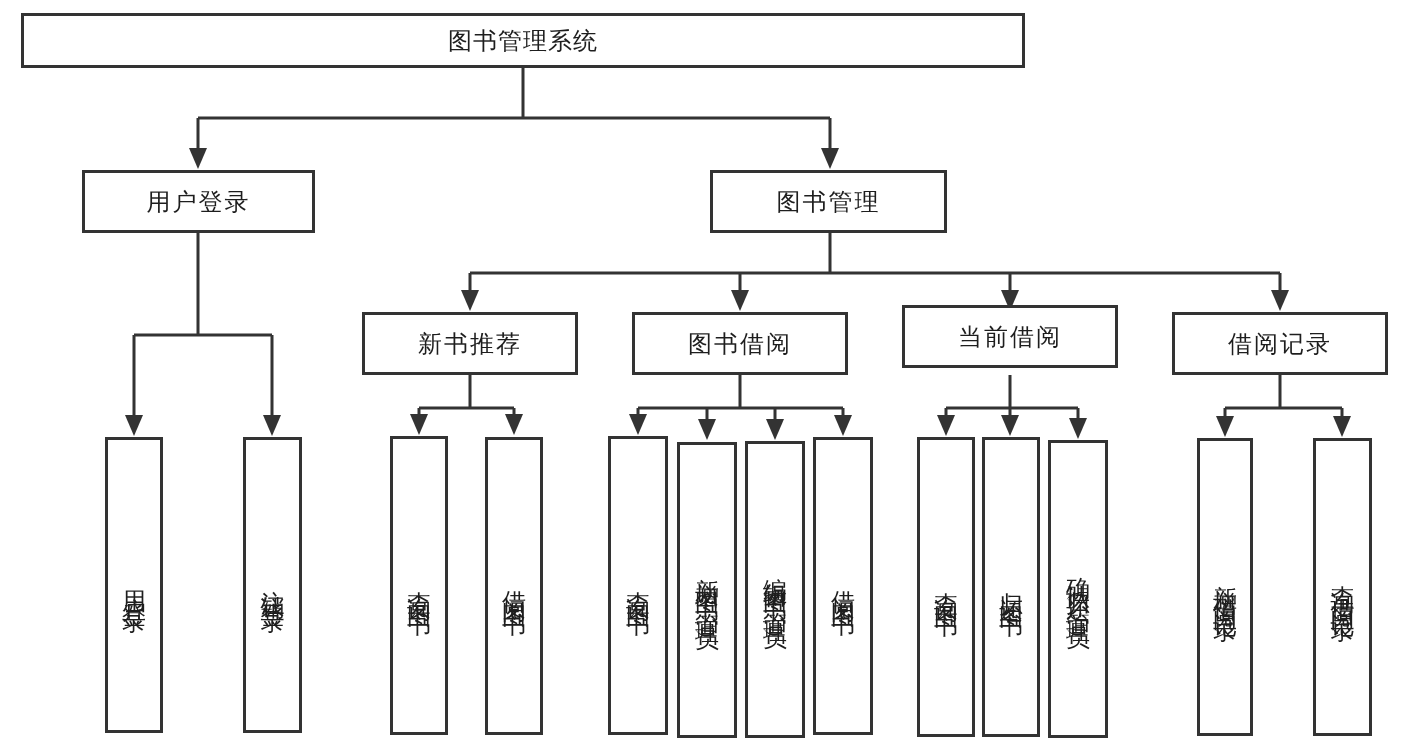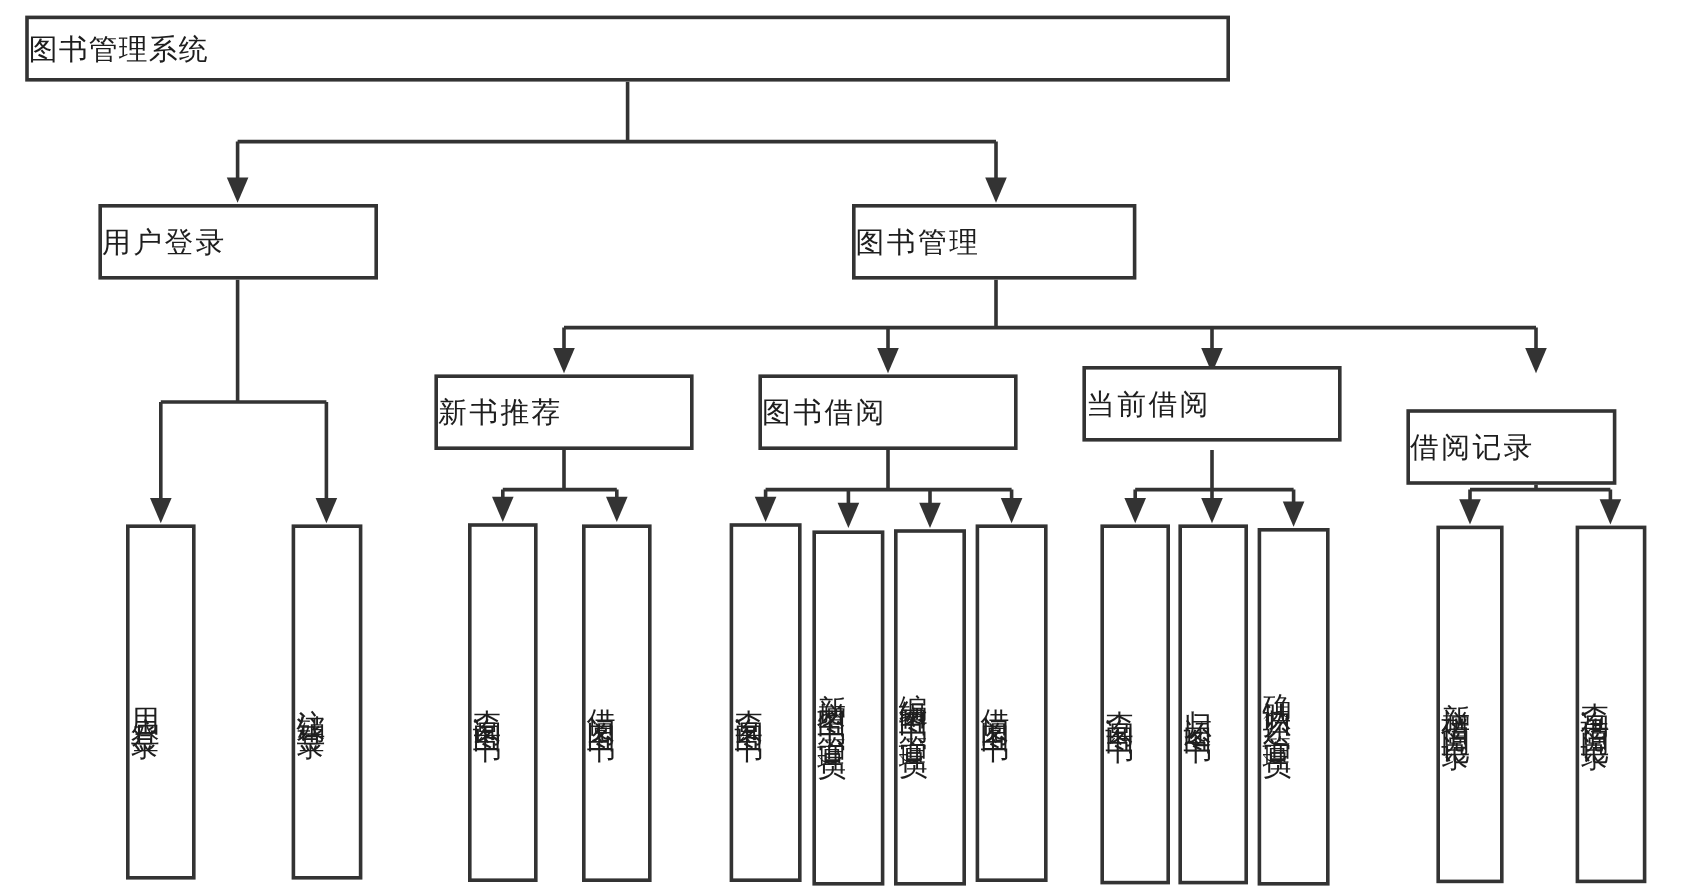--- a/index.html
+++ b/index.html
@@ -25,20 +25,21 @@
     fill: var(--line, #333333);
     stroke: none;
   }
   .box {
     position: absolute;
     box-sizing: border-box;
     border: 3px solid var(--line, #333333);
     background: #ffffff;
     display: flex;
     align-items: center;
+    justify-content: center;
     color: var(--text, #1e1e1e);
   }
   .hlabel {
     font-size: 24px;
     letter-spacing: 2px;
     white-space: nowrap;
   }
   .root .hlabel { letter-spacing: 1px; }
   .vbox .vlabel {
     writing-mode: vertical-rl;
@@ -120,21 +121,21 @@
 
   <div class="box" style="left:362px; top:312px; width:216px; height:63px;">
     <span class="hlabel">新书推荐</span>
   </div>
   <div class="box" style="left:632px; top:312px; width:216px; height:63px;">
     <span class="hlabel">图书借阅</span>
   </div>
   <div class="box" style="left:902px; top:305px; width:216px; height:63px;">
     <span class="hlabel">当前借阅</span>
   </div>
-  <div class="box" style="left:1172px; top:312px; width:175px; height:63px;margin-top:29px;">
+  <div class="box" style="left:1172px; top:312px; width:216px; height:63px;">
     <span class="hlabel">借阅记录</span>
   </div>
 
   <div class="box vbox" style="left:105px; top:437px; width:58px; height:296px;">
     <span class="vlabel">用户登录</span>
   </div>
   <div class="box vbox" style="left:243px; top:437px; width:59px; height:296px;">
     <span class="vlabel">注销登录</span>
   </div>
 

